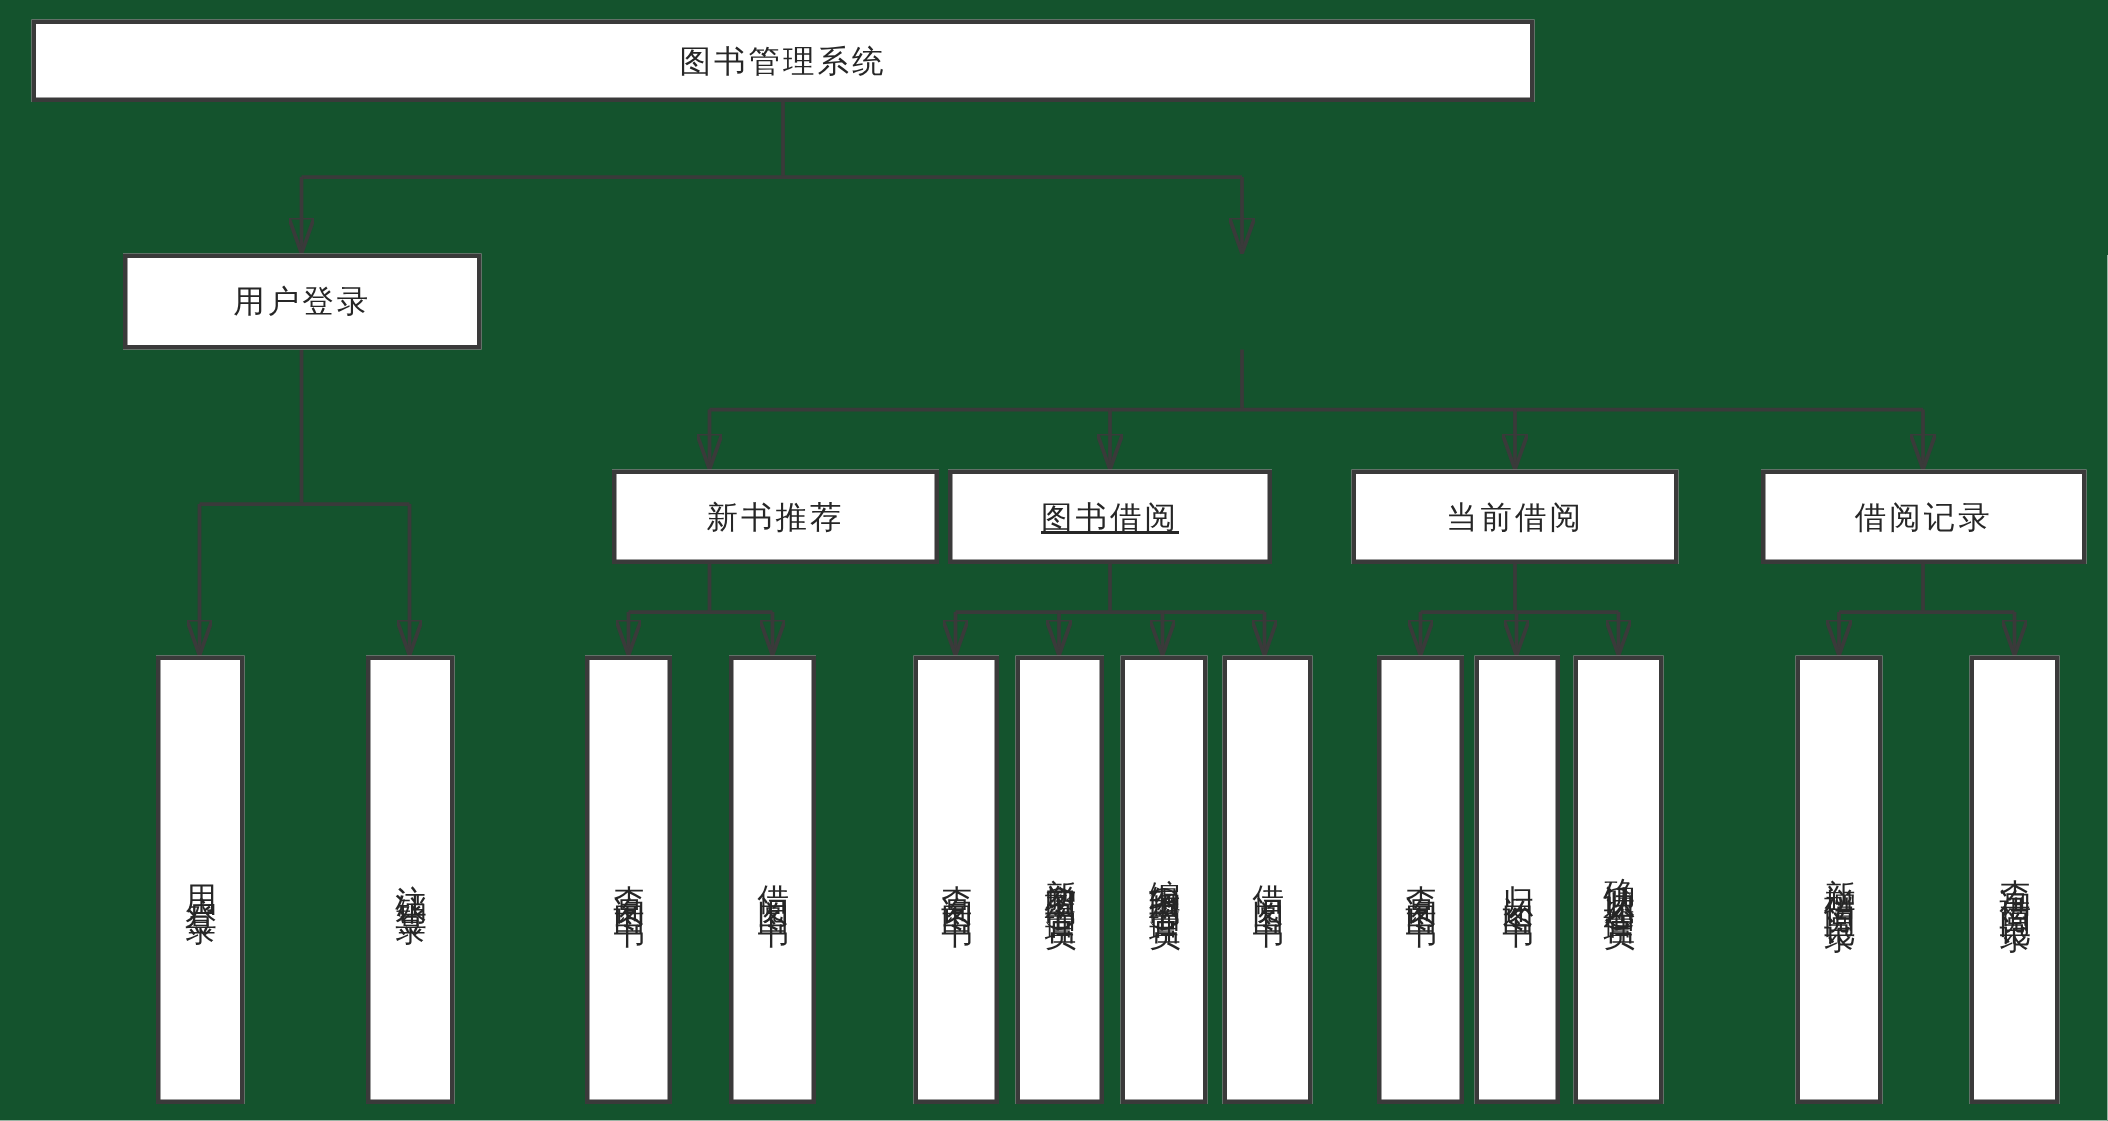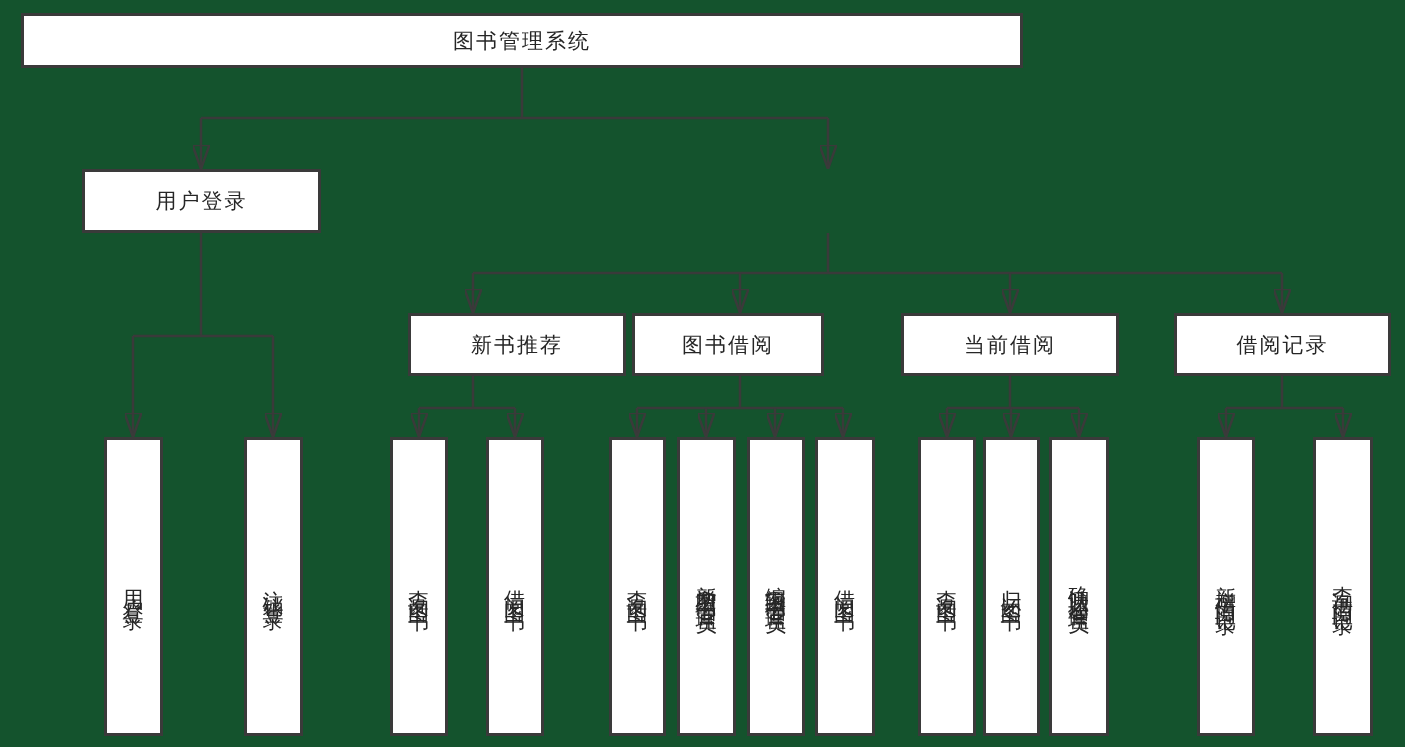--- a/index.html
+++ b/index.html
@@ -112,21 +112,21 @@
     <path d="M1226 408 H1343"></path>
     <path d="M1226 408 V436" marker-end="url(#arrow)"></path>
     <path d="M1343 408 V436" marker-end="url(#arrow)"></path>
   </svg>
 
   <div class="node h-node" style="left:21px; top:13px; width:1002px; height:55px;">图书管理系统</div>
 
   <div class="node h-node" style="left:82px; top:169px; width:239px; height:64px;">用户登录</div>
 
   <div class="node h-node" style="left:364px; top:313px; width:218px; height:63px;margin-left:44px;">新书推荐</div>
-  <div class="node h-node" style="left:632px; top:313px; width:192px; height:63px;">图书借阅</div>
+  <div class="node h-node" style="left:632px; top:313px; width:216px; height:63px;text-decoration:underline;">图书借阅</div>
   <div class="node h-node" style="left:901px; top:313px; width:218px; height:63px;">当前借阅</div>
   <div class="node h-node" style="left:1174px; top:313px; width:217px; height:63px;">借阅记录</div>
 
   <div class="node v-node" style="left:104px; top:437px; width:59px; height:299px;">
     <span class="v-label">用户登录</span>
   </div>
   <div class="node v-node" style="left:244px; top:437px; width:59px; height:299px;">
     <span class="v-label">注销登录</span>
   </div>
 

